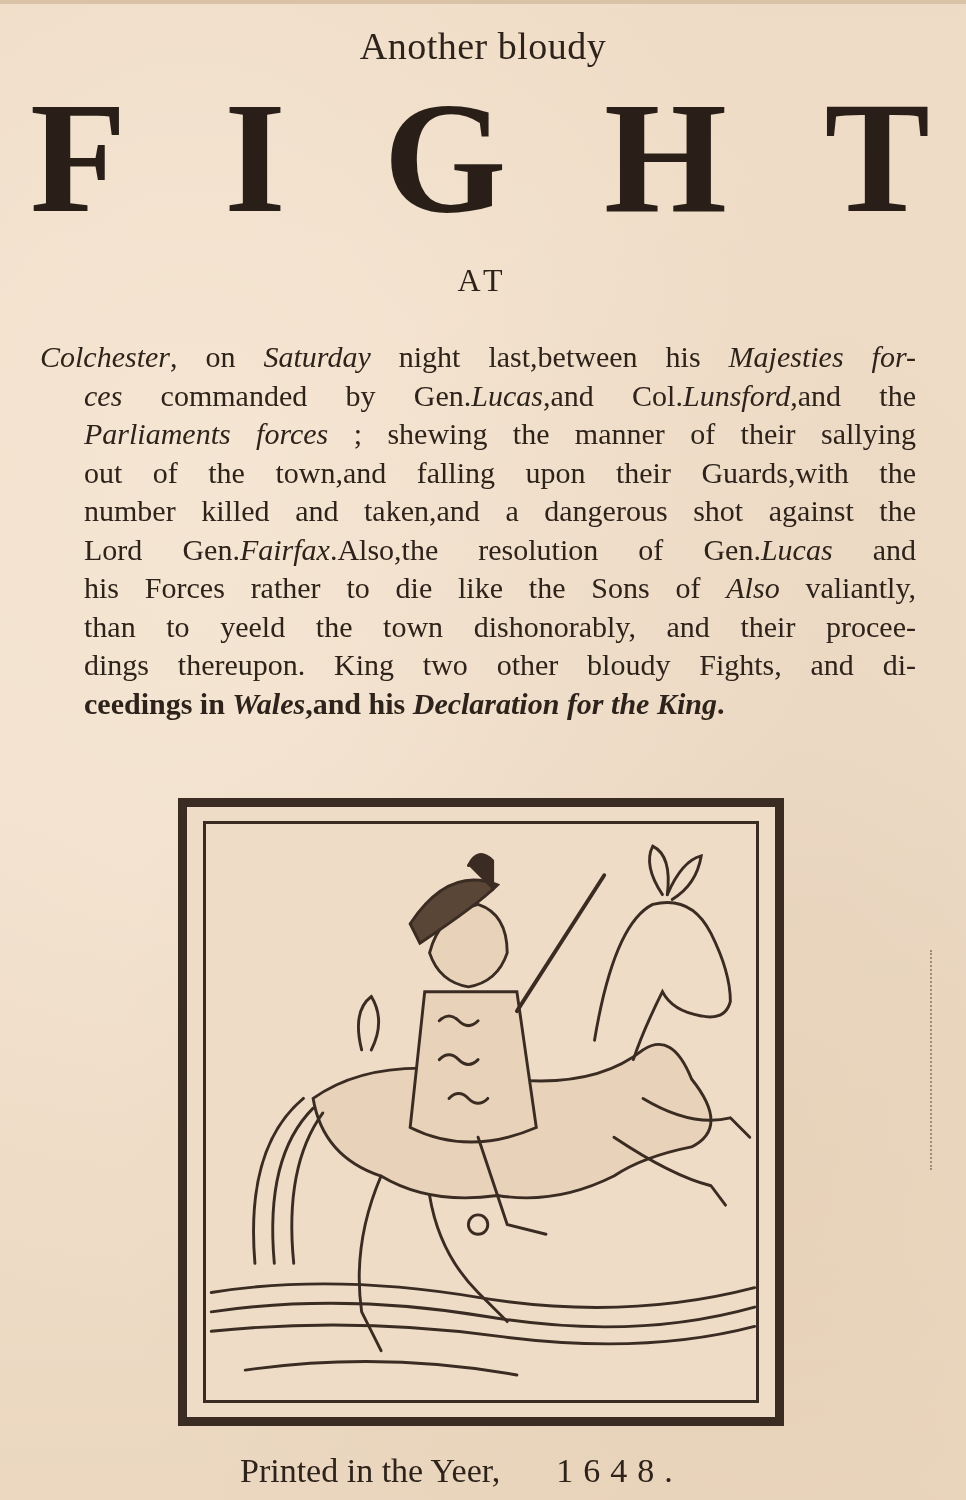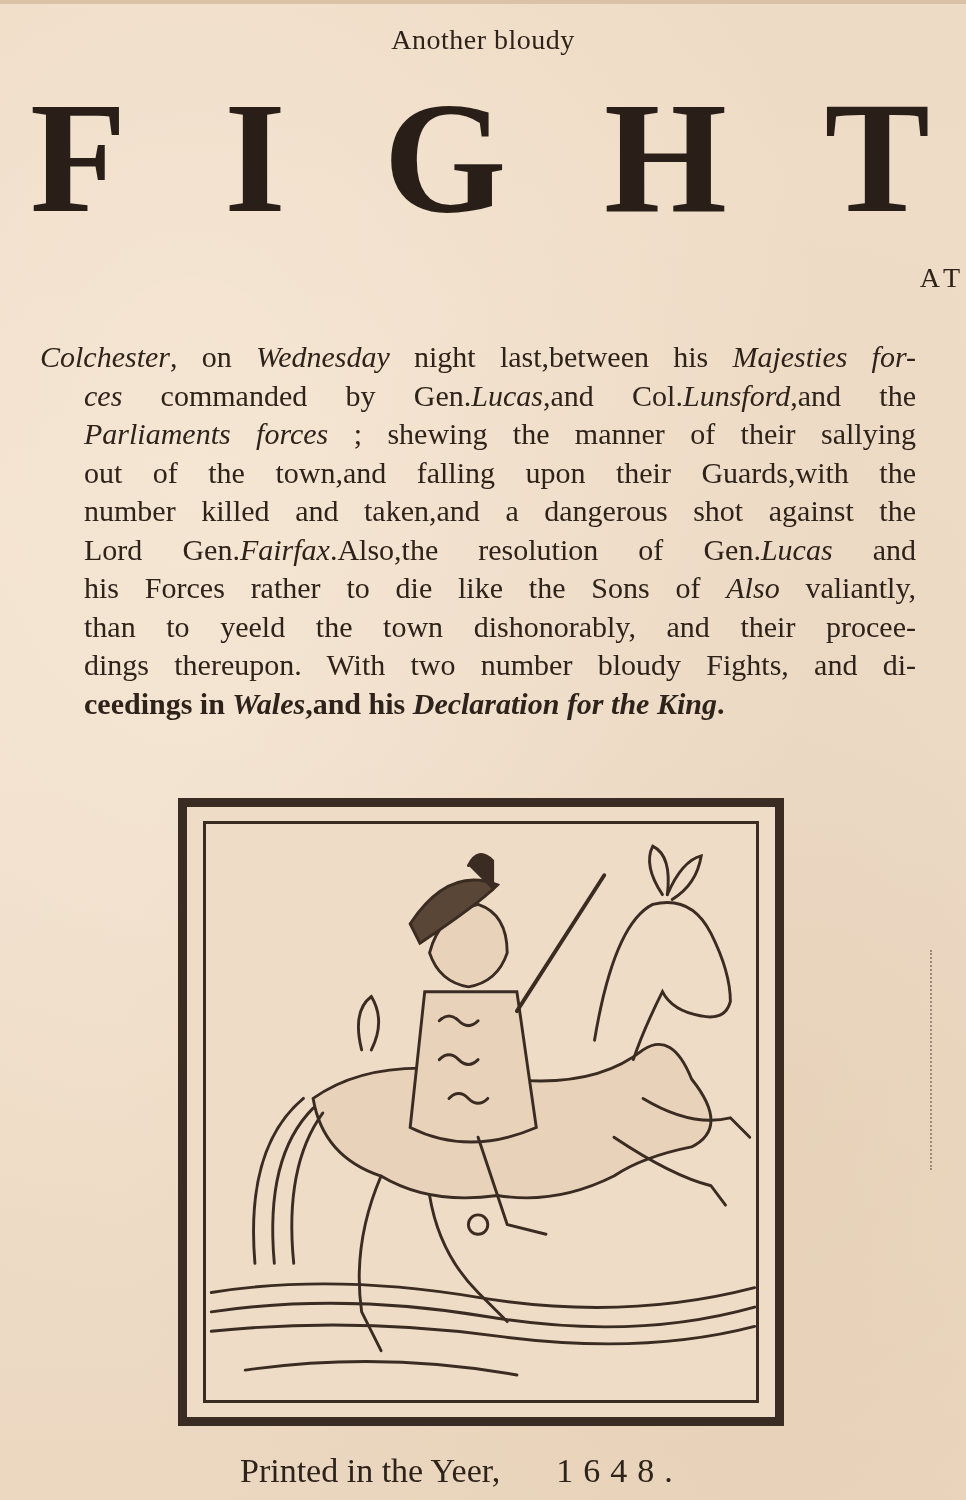--- a/index.html
+++ b/index.html
@@ -13,31 +13,31 @@
   .page {
     position: absolute; inset: 0;
     background:
       radial-gradient(ellipse at 20% 30%, rgba(255,245,230,0.35), rgba(0,0,0,0) 60%),
       radial-gradient(ellipse at 80% 75%, rgba(210,180,150,0.25), rgba(0,0,0,0) 60%),
       linear-gradient(180deg, #eedbc5 0%, #f0dfcb 50%, #ecd8c1 100%);
   }
   .top-edge { position:absolute; left:0; top:0; width:966px; height:4px; background:#d9c2a6; }
   .subtitle {
     position:absolute; top:24px; left:0; width:966px; text-align:center;
-    font-size:28px; letter-spacing:0.5px;
+    font-size:38px; letter-spacing:0.5px;
   }
   .headline {
     position:absolute; top:88px; left:30px; width:900px;
     display:flex; justify-content:space-between; align-items:flex-end;
     font-size:158px; font-weight:bold; line-height:140px; color:#2a1f18;
   }
   .headline span { display:inline-block; }
   .at {
-    position:absolute; top:262px; left:0; width:966px; text-align:right;
-    font-size:28px; letter-spacing:6px;
+    position:absolute; top:262px; left:0; width:966px; text-align:center;
+    font-size:32px; letter-spacing:6px;
   }
   .body-text {
     position:absolute; top:338px; left:40px; width:876px;
     font-size:30px; line-height:38.5px; text-align:justify;
   }
   .body-text .line { display:block; white-space:nowrap; text-align-last:justify; text-align:justify; }
   .body-text .line.indent { padding-left:44px; }
   .body-text .line.last { text-align-last:left;font-weight:bold; }
   .body-text i { font-style:italic; }
   .woodcut {
@@ -70,29 +70,29 @@
     <span>F</span>
     <span>I</span>
     <span>G</span>
     <span>H</span>
     <span>T</span>
   </div>
 
   <div class="at">AT</div>
 
   <div class="body-text" id="body-text">
-      <span class="line"><i>Colchester</i><span>, on </span><i>Wednesday</i><span> night last,between his </span><i>Majesties for-</i></span>
+      <span class="line"><i>Colchester</i><span>, on </span><i>Saturday</i><span> night last,between his </span><i>Majesties for-</i></span>
       <span class="line indent"><i>ces</i><span> commanded by Gen.</span><i>Lucas</i><span>,and Col.</span><i>Lunsford</i><span>,and the</span></span>
       <span class="line indent"><i>Parliaments forces</i><span> ; shewing the manner of their sallying</span></span>
       <span class="line indent"><span>out of the town,and falling upon their Guards,with the</span></span>
       <span class="line indent"><span>number killed and taken,and a dangerous shot against the</span></span>
       <span class="line indent"><span>Lord Gen.</span><i>Fairfax</i><span>.Also,the resolution of Gen.</span><i>Lucas</i><span> and</span></span>
       <span class="line indent"><span>his Forces rather to die like the Sons of </span><i>Also</i><span> valiantly,</span></span>
       <span class="line indent"><span>than to yeeld the town dishonorably, and their procee-</span></span>
-      <span class="line indent"><span>dings thereupon. With two number bloudy Fights, and di-</span></span>
+      <span class="line indent"><span>dings thereupon. King two other bloudy Fights, and di-</span></span>
       <span class="line indent last"><span>ceedings in </span><i>Wales</i><span>,and his </span><i>Declaration for the King</i><span>.</span></span>
     </div>
 
   <div class="woodcut">
     <div class="inner"></div>
     <svg viewBox="0 0 606 628">
       <g fill="none" stroke="#3a2c22" stroke-width="3" stroke-linecap="round">
 
         <path d="M25 500 Q150 480 300 505 T585 495"></path>
         <path d="M25 520 Q160 500 310 525 T585 515"></path>

